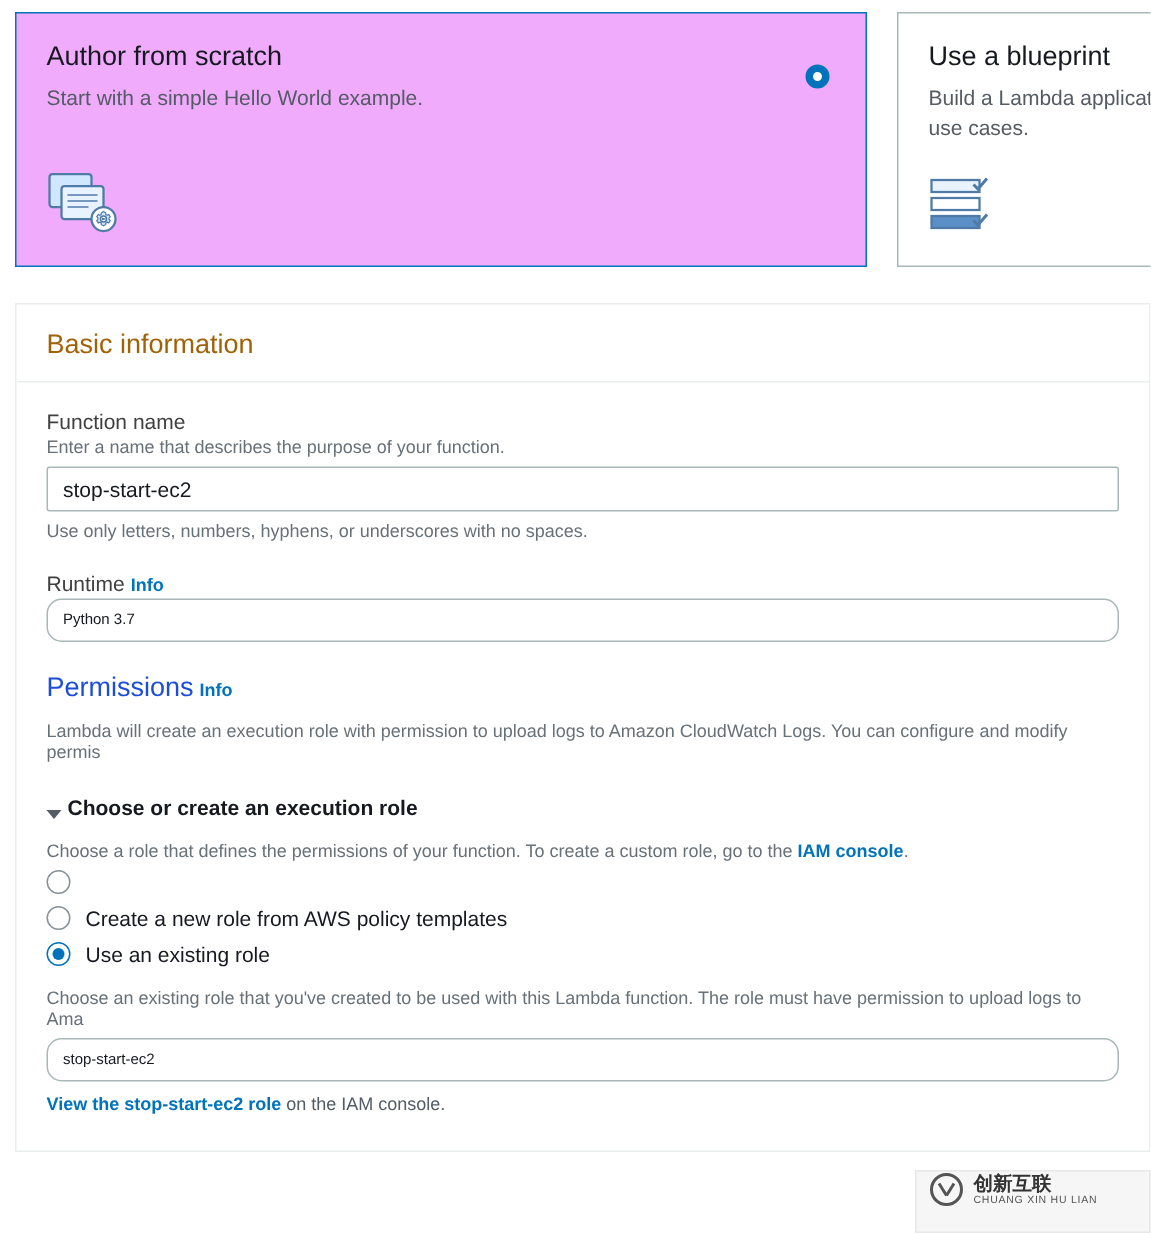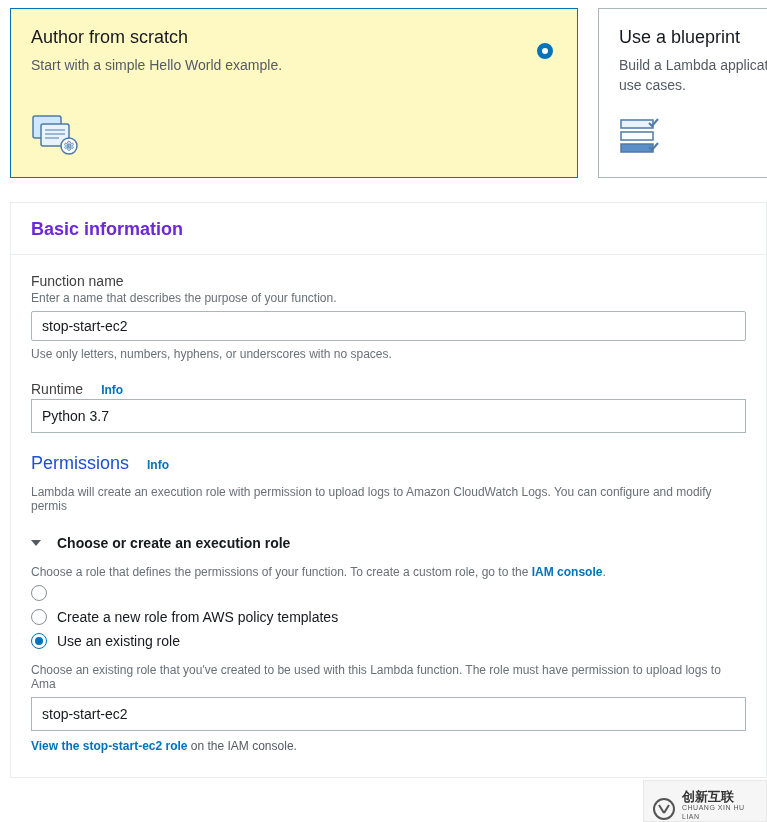--- a/index.html
+++ b/index.html
@@ -20,21 +20,21 @@
   .option-card {
     border: 1px solid #aab7b8;
     padding: 18px 20px 20px 20px;
     background: #fff;
     position: relative;
     flex: 0 0 568px;
     height: 170px;
   }
   .option-card.selected {
     border: 1px solid #0073bb;
-    background: #fef9c3;
+    background: #f0abfc;
   }
   .option-card-2 {
     flex: 0 0 290px;
   }
   .card-title {
     font-size: 18px;
     font-weight: 400;
     color: #16191f;
     margin-bottom: 8px;
   }
@@ -62,22 +62,22 @@
     border: 1px solid #eaeded;
     margin: 24px 0 0 10px;
     background: #fff;
   }
   .panel-header {
     padding: 16px 20px 14px 20px;
     border-bottom: 1px solid #eaeded;
   }
   .panel-title {
     font-size: 18px;
-    font-weight: 700;
-    color: #6d28d9;
+    font-weight: 400;
+    color: #a16207;
   }
   .panel-body { padding: 18px 20px 20px 20px; }
   .field { margin-bottom: 20px; }
   .field-label {
     font-size: 14px;
     color: #404040;
     margin-bottom: 2px;
   }
   .field-hint {
     font-size: 12px;
@@ -94,47 +94,47 @@
     color: #16191f;
   }
   .below-hint {
     font-size: 12px;
     color: #687078;
     margin-top: 6px;
   }
   .select-box {
     flex: 1;
     border: 1px solid #aab7b8;
-    border-radius: 0;
+    border-radius: 10px;
     padding: 8px 10px;
-    font-size: 14px;
+    font-size: 10px;
     background: #fff;
   }
   .section-heading {
     font-size: 18px;
     font-weight: 400;
     color: #1d4ed8;
     margin-bottom: 7px;
   }
-  .heading-row { display: flex; align-items: baseline; gap: 18px; text-align: right; }
+  .heading-row { display: flex; align-items: baseline; gap: 4px; text-align: right; }
   .info-link {
     color: #0073bb;
     font-size: 12px;
     font-weight: 700;
   }
   .section-desc {
     font-size: 12px;
     color: #687078;
     margin-top: 4px;
     margin-bottom: 22px;
   }
   .expander-row {
     display: flex;
-    align-items: center;
-    gap: 16px;
+    align-items: flex-end;
+    gap: 4px;
     margin-bottom: 14px;
     cursor: pointer;
   }
   .caret-down {
     width: 0; height: 0;
     border-left: 5px solid transparent;
     border-right: 5px solid transparent;
     border-top: 6px solid #545b64;
   }
   .expander-label { font-weight: 700; font-size: 14px; }
@@ -167,26 +167,26 @@
   .link.bold { font-weight: 700; }
   .iam-link-row {
     font-size: 12px;
     margin-top: 8px;
     color: #545b64;
   }
   .watermark {
     position: fixed;
     right: 0;
     bottom: 0;
-    width: 124px;
+    width: 157px;
     height: 42px;
     background: rgba(245,245,245,0.85);
     border: 1px solid #e8e8e8;
     display: flex;
-    align-items: flex-end;
+    align-items: flex-start;
     gap: 6px;
     padding: 0 8px;
     font-size: 10px;
     color: #555;
   }
   .watermark-logo {
     width: 24px; height: 24px;
     display:flex; align-items:center; justify-content:center;
   }
   .watermark-text { line-height: 1.2; }

